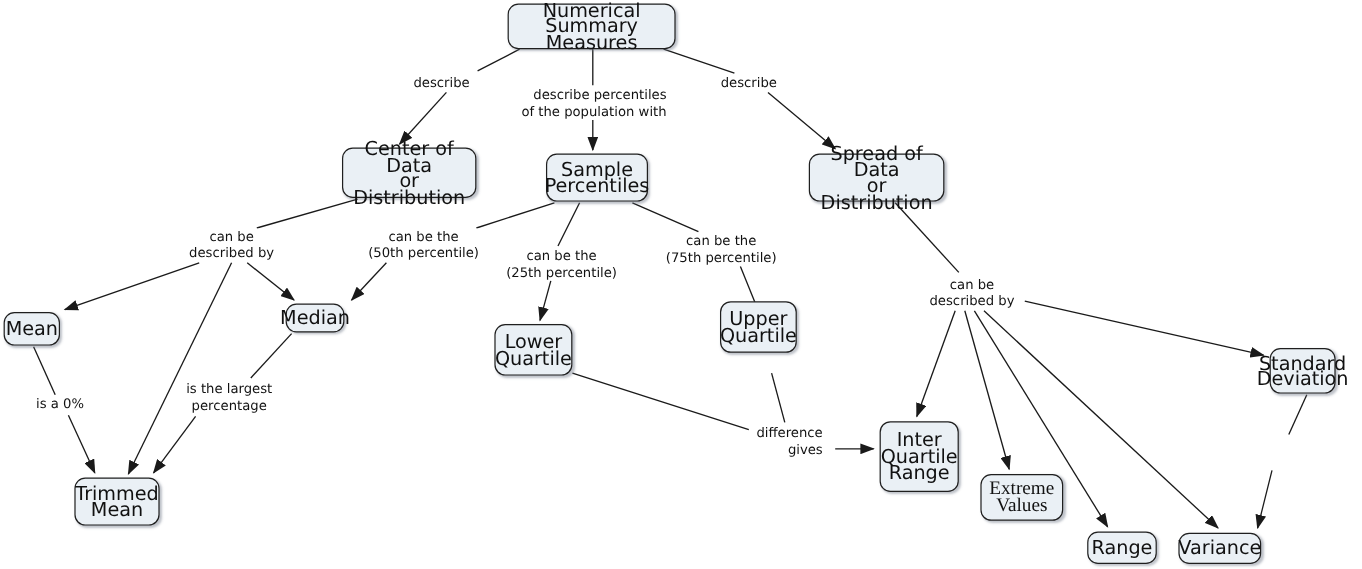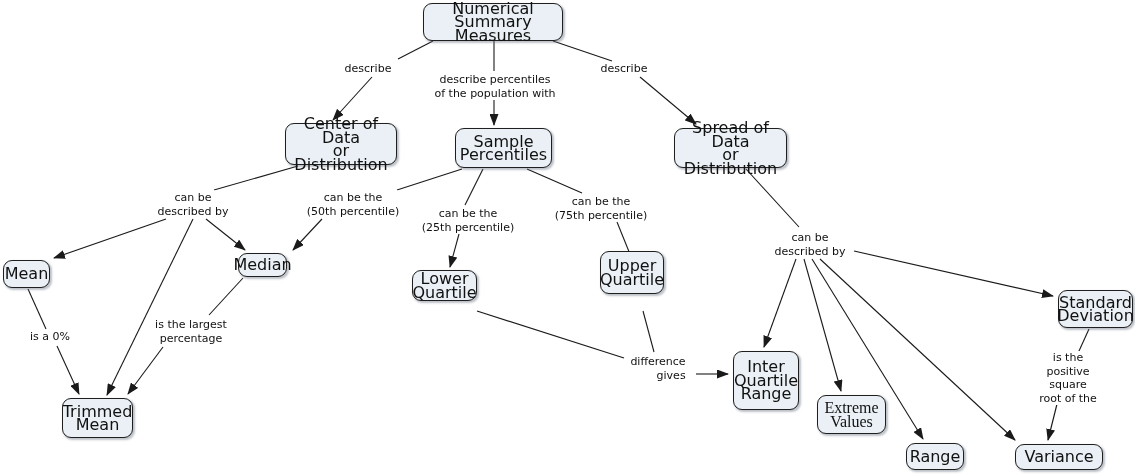--- a/index.html
+++ b/index.html
@@ -74,55 +74,53 @@
       <line x1="1060" y1="392" x2="1048" y2="440" stroke="#1a1a1a" stroke-width="1.1" marker-end="url(#arrowhead)"></line>
       <line x1="28" y1="289" x2="46" y2="329" stroke="#1a1a1a" stroke-width="1.1"></line>
       <line x1="57" y1="346" x2="79" y2="394" stroke="#1a1a1a" stroke-width="1.1" marker-end="url(#arrowhead)"></line>
       <line x1="243" y1="278" x2="209" y2="315" stroke="#1a1a1a" stroke-width="1.1"></line>
       <line x1="163" y1="347" x2="128" y2="394" stroke="#1a1a1a" stroke-width="1.1" marker-end="url(#arrowhead)"></line>
     </svg>
 <div class="concept" style="left: 423px; top: 3px; width: 140px; height: 38px;">Numerical Summary
 Measures</div>
     <div class="concept" style="left: 285px; top: 123px; width: 112px; height: 42px;">Center of Data
 or Distribution</div>
-    <div class="concept" style="left: 455px; top: 128px; width: 97px; height: 40px;">Sample
+    <div class="concept" style="left: 455px; top: 128px; width: 85px; height: 40px;">Sample
 Percentiles</div>
     <div class="concept" style="left: 674px; top: 128px; width: 113px; height: 40px;">Spread of Data
 or Distribution</div>
     <div class="concept" style="left: 3px; top: 260px; width: 47px; height: 28px;">Mean</div>
     <div class="concept" style="left: 238px; top: 253px; width: 49px; height: 24px;">Median</div>
-    <div class="concept" style="left: 412px; top: 270px; width: 65px; height: 31px;">Lower
+    <div class="concept" style="left: 412px; top: 270px; width: 65px; height: 43px;">Lower
 Quartile</div>
     <div class="concept" style="left: 600px; top: 251px; width: 64px; height: 43px;">Upper
 Quartile</div>
     <div class="concept" style="left: 62px; top: 398px; width: 71px; height: 40px;">Trimmed
 Mean</div>
     <div class="concept" style="left: 733px; top: 351px; width: 66px; height: 59px;">Inter
 Quartile
 Range</div>
     <div class="concept" style="left: 817px; top: 395px; width: 69px; height: 39px; font-family: Liberation Serif, serif;">Extreme
 Values</div>
     <div class="concept" style="left: 906px; top: 443px; width: 58px; height: 27px;">Range</div>
-    <div class="concept" style="left: 1015px; top: 444px; width: 88px; height: 26px;">Variance</div>
-    <div class="concept" style="left: 1058px; top: 290px; width: 75px; height: 38px;">Standard
+    <div class="concept" style="left: 982px; top: 444px; width: 69px; height: 26px;">Variance</div>
+    <div class="concept" style="left: 1058px; top: 290px; width: 55px; height: 38px;">Standard
 Deviation</div>
     <div class="phrase" style="left: 368px; top: 69px;">describe</div>
-    <div class="phrase" style="left: 495px; top: 86px;">describe percentiles
+    <div class="phrase" style="left: 495px; top: 86px; text-align: right;">describe percentiles
 of the population with</div>
     <div class="phrase" style="left: 624px; top: 69px;">describe</div>
     <div class="phrase" style="left: 193px; top: 204px;">can be
 described by</div>
     <div class="phrase" style="left: 353px; top: 204px;">can be the
 (50th percentile)</div>
     <div class="phrase" style="left: 468px; top: 220px;">can be the
 (25th percentile)</div>
     <div class="phrase" style="left: 601px; top: 208px;">can be the
 (75th percentile)</div>
     <div class="phrase" style="left: 50px; top: 337px;">is a 0%</div>
     <div class="phrase" style="left: 191px; top: 331px;">is the largest
 percentage</div>
     <div class="phrase" style="left: 658px; top: 368px; text-align: right;">difference
 gives</div>
     <div class="phrase" style="left: 810px; top: 244px;">can be
 described by</div>
-    <div class="phrase" style="left: 1068px; top: 378px;">is the positive
-square root of the</div>
   </div>
 
 </body></html>

